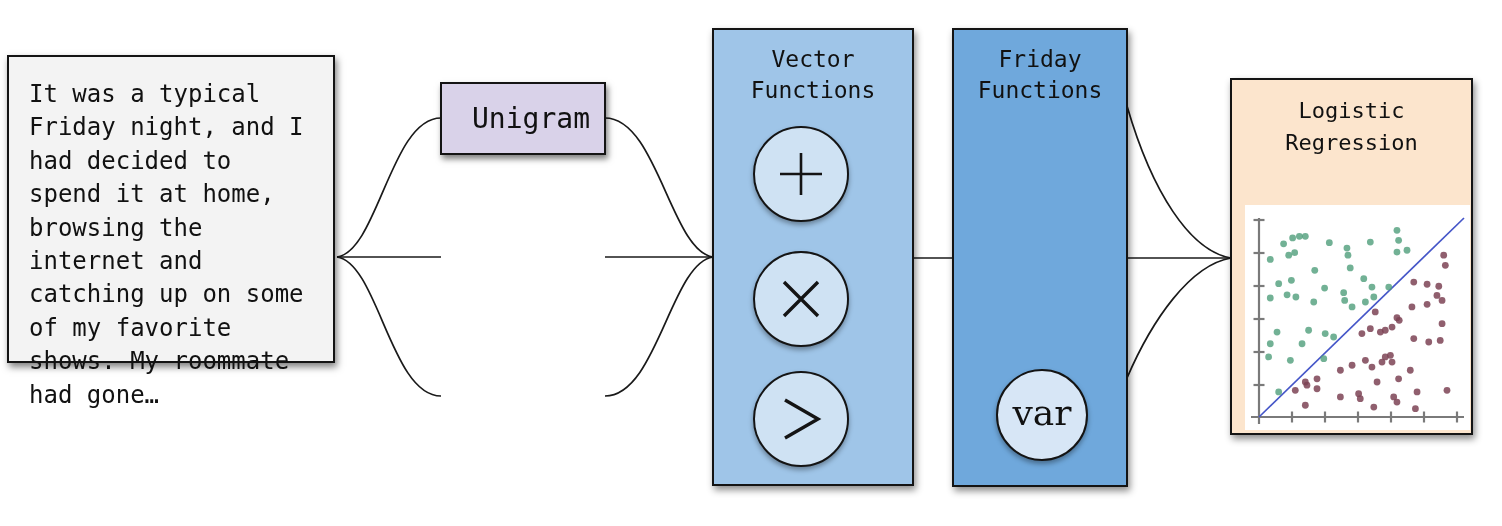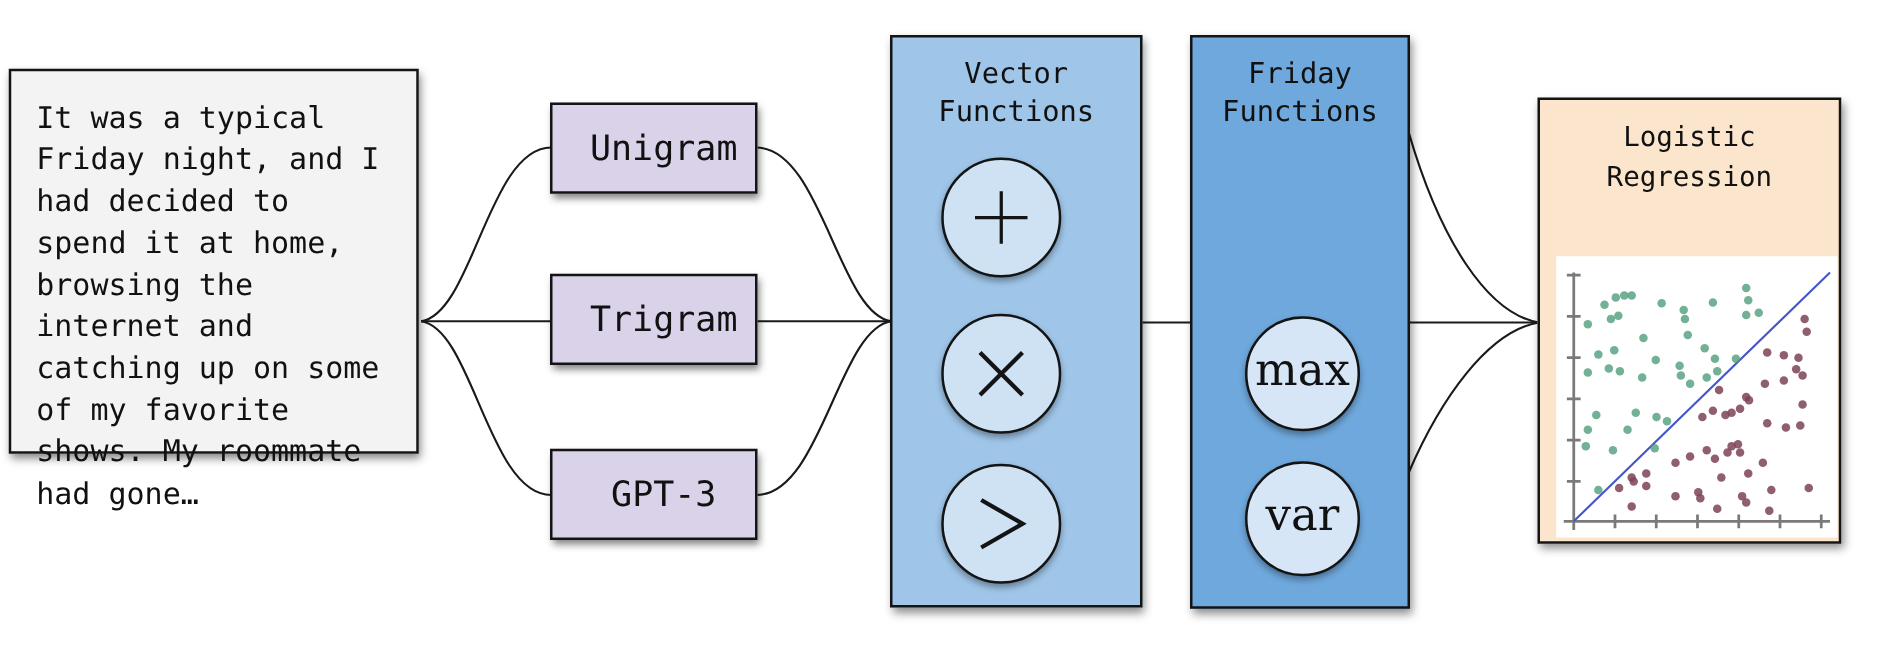--- a/index.html
+++ b/index.html
@@ -115,26 +115,20 @@
 internet and
 catching up on some
 of my favorite
 shows. My roommate
 had gone…</div>
   </div>
 
   <div id="model-box-0" class="dbox model-box">
     <span>Unigram</span>
   </div>
-  <div id="model-box-1" class="dbox model-box">
-    <span>Trigram</span>
-  </div>
-  <div id="model-box-2" class="dbox model-box">
-    <span>GPT-3</span>
-  </div>
 
   <div id="vector-box" class="dbox func-col">
     <div class="col-title">
       <span>Vector</span>
       <span>Functions</span>
     </div>
     <div id="vec-op-0" class="op-circle vec-circle">
       <svg width="92" height="92" viewBox="0 0 92 92">
         <path d="M46,25 V67 M25,46 H67" stroke="#141414" stroke-width="2.6" fill="none"></path>
       </svg>
@@ -148,23 +142,20 @@
       <svg width="92" height="92" viewBox="0 0 92 92">
         <path d="M30,27 L63,46 L30,65" stroke="#141414" stroke-width="3.4" fill="none"></path>
       </svg>
     </div>
   </div>
 
   <div id="scalar-box" class="dbox func-col">
     <div class="col-title">
       <span>Friday</span>
       <span>Functions</span>
-    </div>
-    <div id="scl-op-1" class="op-circle scl-circle">
-      <span class="scl-word">max</span>
     </div>
     <div id="scl-op-2" class="op-circle scl-circle">
       <span class="scl-word">var</span>
     </div>
   </div>
 
   <div id="classifier-box" class="dbox">
     <div id="classifier-title">
       <span>Logistic</span>
       <span>Regression</span>

